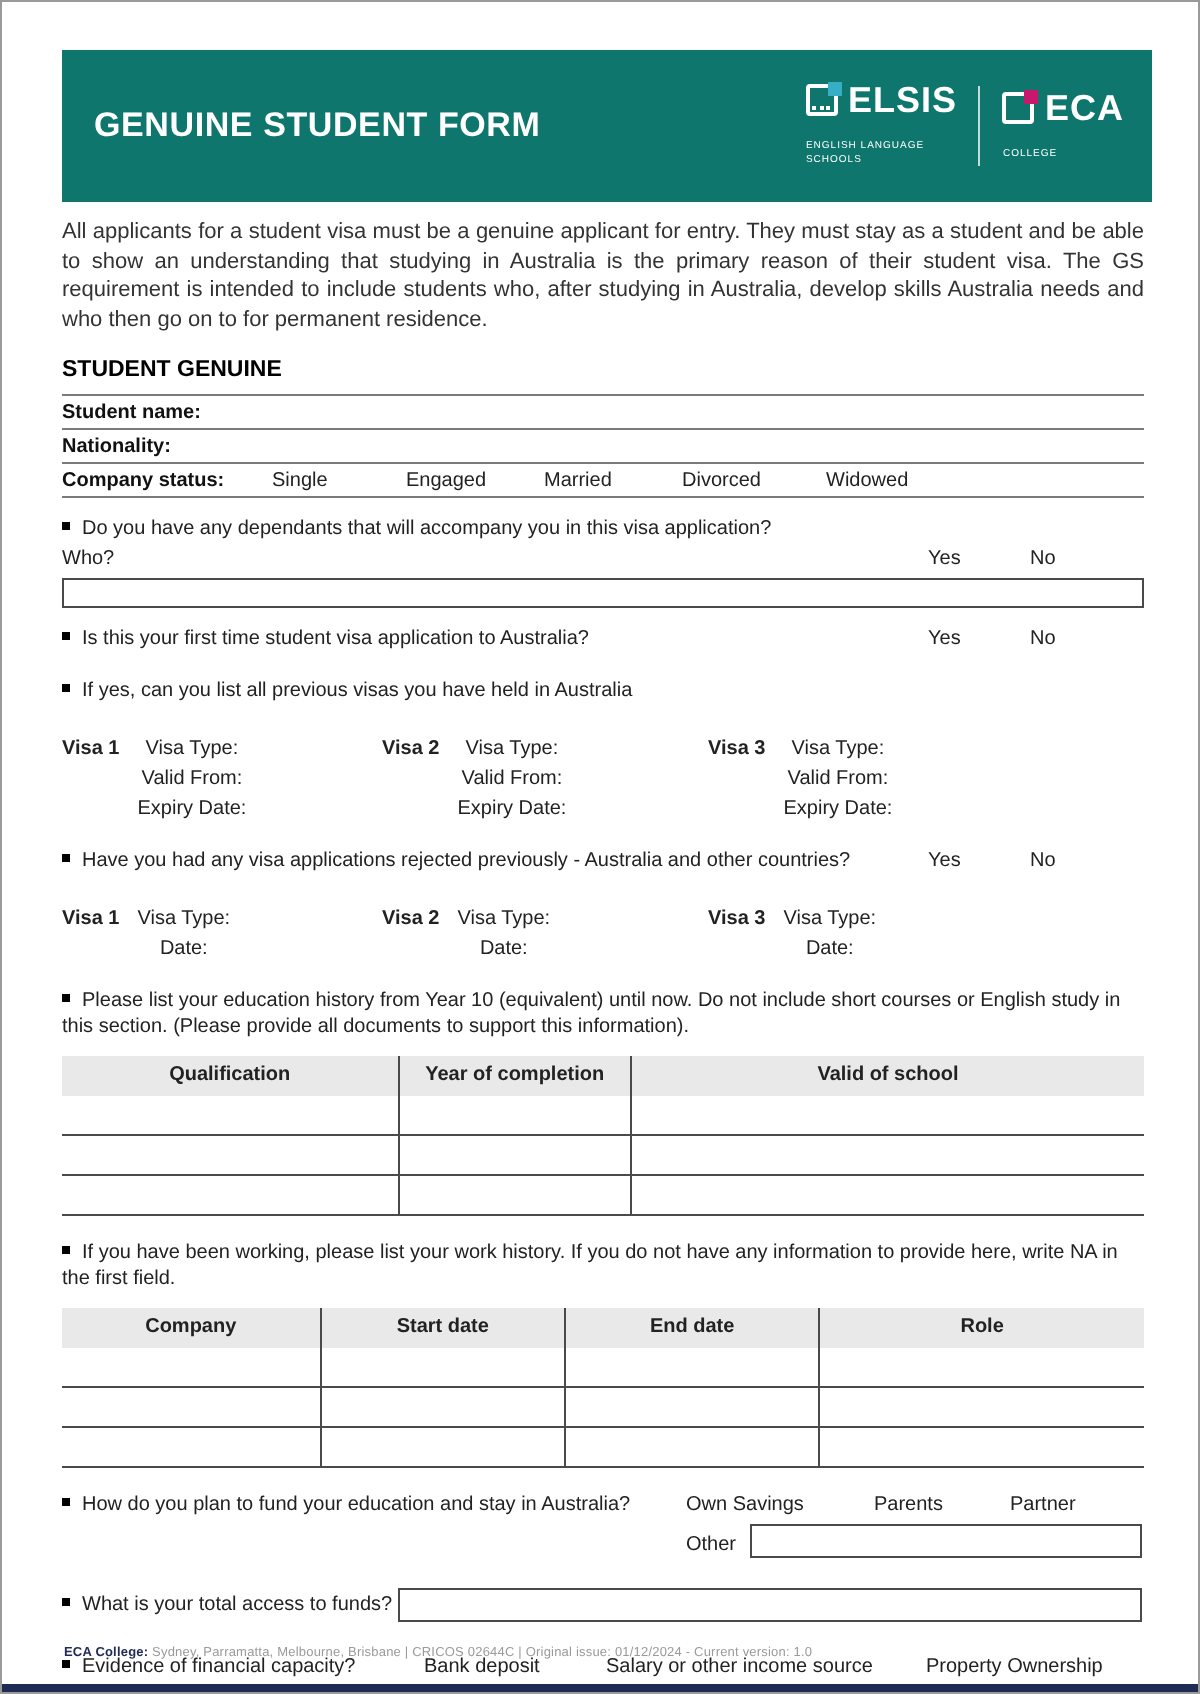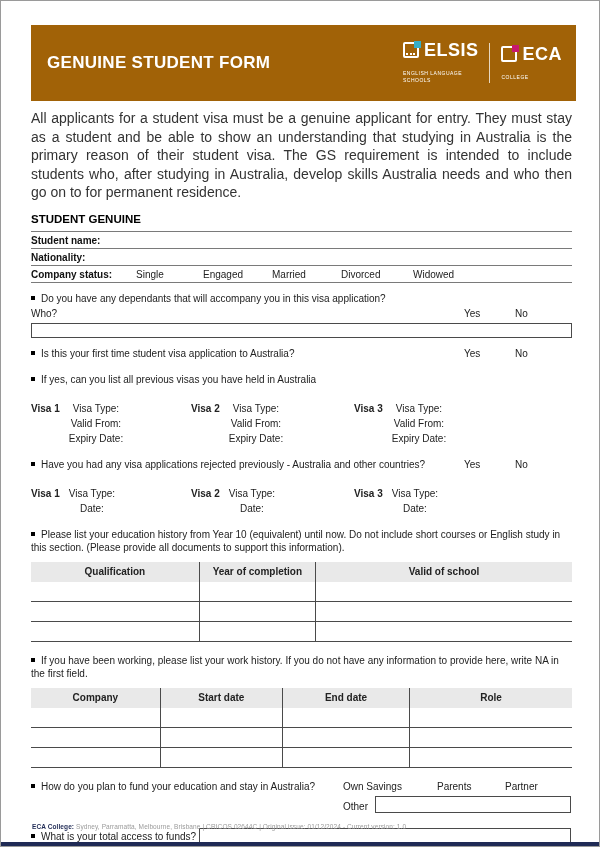--- a/index.html
+++ b/index.html
@@ -5,40 +5,40 @@
   * { box-sizing: border-box; }
   html,body { margin:0; padding:0; background:#fff; }
   .page {
     position:relative; width:600px; height:847px; background:#fff;
     border:1px solid #9a9a9a; overflow:hidden;
     font-family:"Liberation Sans", sans-serif; color:#222;
   }
   
   .band {
     position:absolute; left:30px; top:24px; width:545px; height:76px;
-    background:#a16207; display:flex; align-items:center; justify-content:space-between;
+    background:#0f766e; display:flex; align-items:center; justify-content:space-between;
     padding:0 14px 0 16px;
   }
   .band-title { color:#fff; font-size:17px; font-weight:bold; letter-spacing:.3px; }
   .logos { display:flex; align-items:center; gap:11px; }
   .logo { display:flex; flex-direction:column;gap:9px; }
   .logo-row { display:flex; align-items:flex-end; gap:5px; }
   .logo-icon { width:16px; height:16px; position:relative; flex:0 0 auto; }
   .logo-icon .outline { position:absolute; inset:0; border:2.5px solid #fff; border-radius:2px; }
   .logo-icon .corner { position:absolute; top:-1px; right:-2px; width:7px; height:7px; }
   .corner-teal { background:#36aec6; }
   .corner-magenta { background:#c8186e; }
   .logo-icon .dots { position:absolute; bottom:3px; left:3.5px; display:flex; gap:1.5px; }
   .logo-icon .dot { width:2px; height:2px; background:#fff; }
   .logo-name { color:#fff; font-weight:bold; font-size:18px; line-height:16px; letter-spacing:.5px; }
   .logo-sub { color:#fff; font-size:5px; letter-spacing:.5px; margin-top:3px; line-height:1.4; max-width:72px; }
   .logo-divider { width:1px; height:40px; background:rgba(255,255,255,.75); }
   
   .content { position:absolute; left:30px; top:108px; width:541px; font-size:10px; }
-  .intro { margin:0; font-size:14px; line-height:1.33; color:#333; text-align:justify; }
+  .intro { margin:0; font-size:11px; line-height:1.33; color:#333; text-align:justify; }
   .section-heading { font-size:11.5px; font-weight:bold; color:#000; margin:11px 0 6px; }
   .details { border-top:1px solid #7a7a7a; }
   .drow { position:relative; height:17px; line-height:17px; border-bottom:1px solid #7a7a7a; }
   .dlabel { font-weight:bold; font-size:10px; color:#111; }
   .opt { position:absolute; top:0; font-weight:normal; color:#222; }
   .q { position:relative; font-size:10px; line-height:13px; }
   .bullet { display:inline-block; width:4px; height:4px; background:#000; margin-right:6px; vertical-align:2px; }
   .yes { position:absolute; left:433px; top:0; }
   .no  { position:absolute; left:484px; top:0; }
   .box-input {

